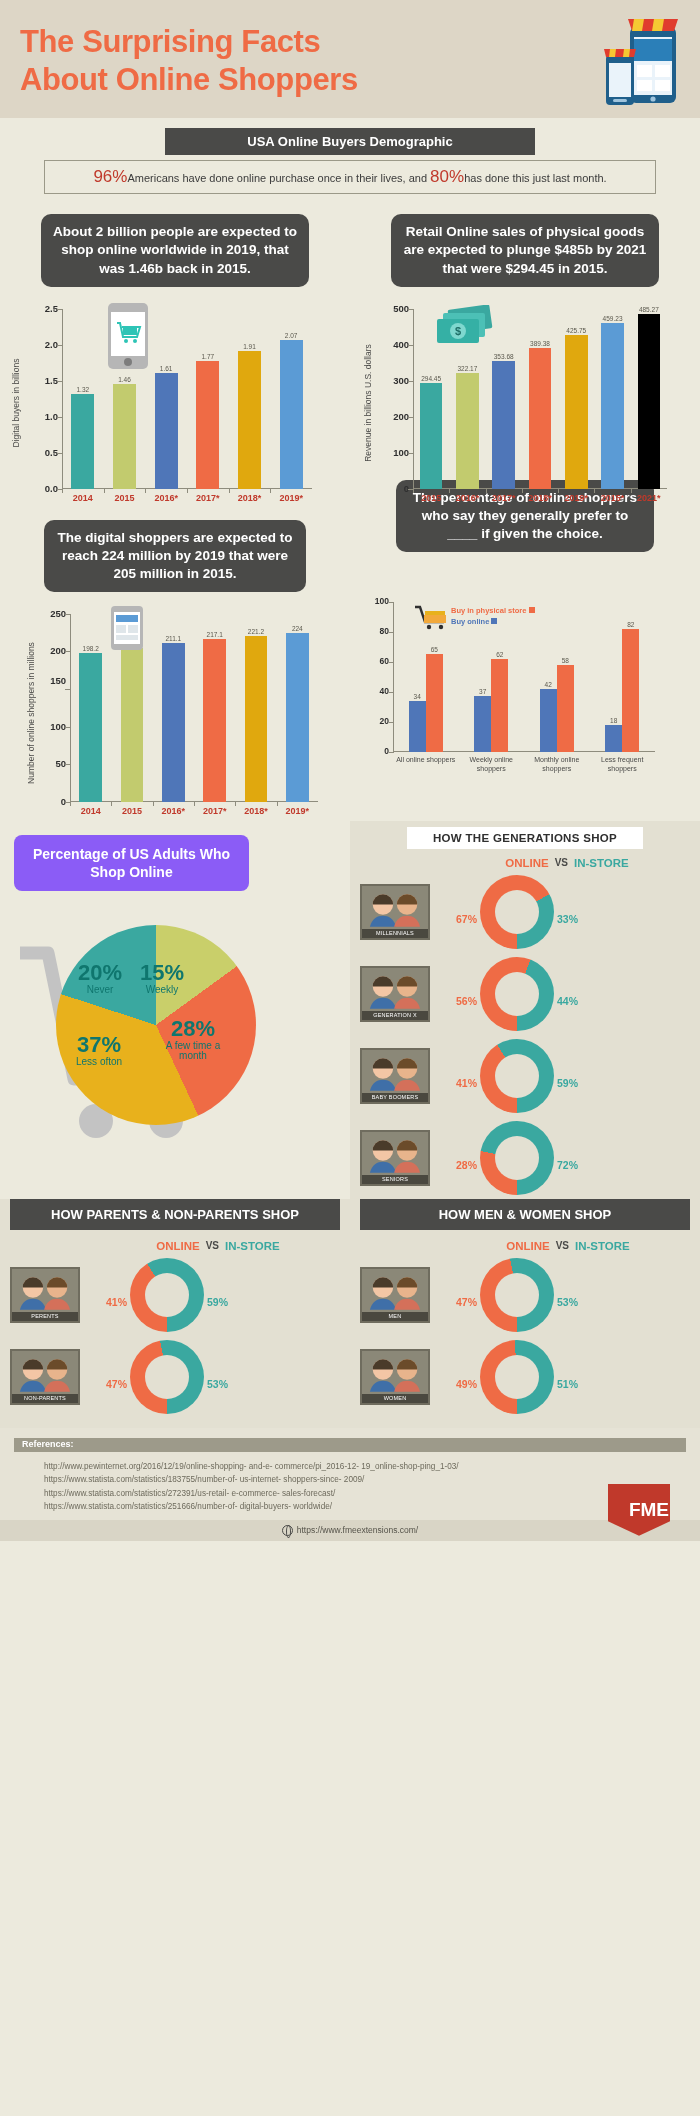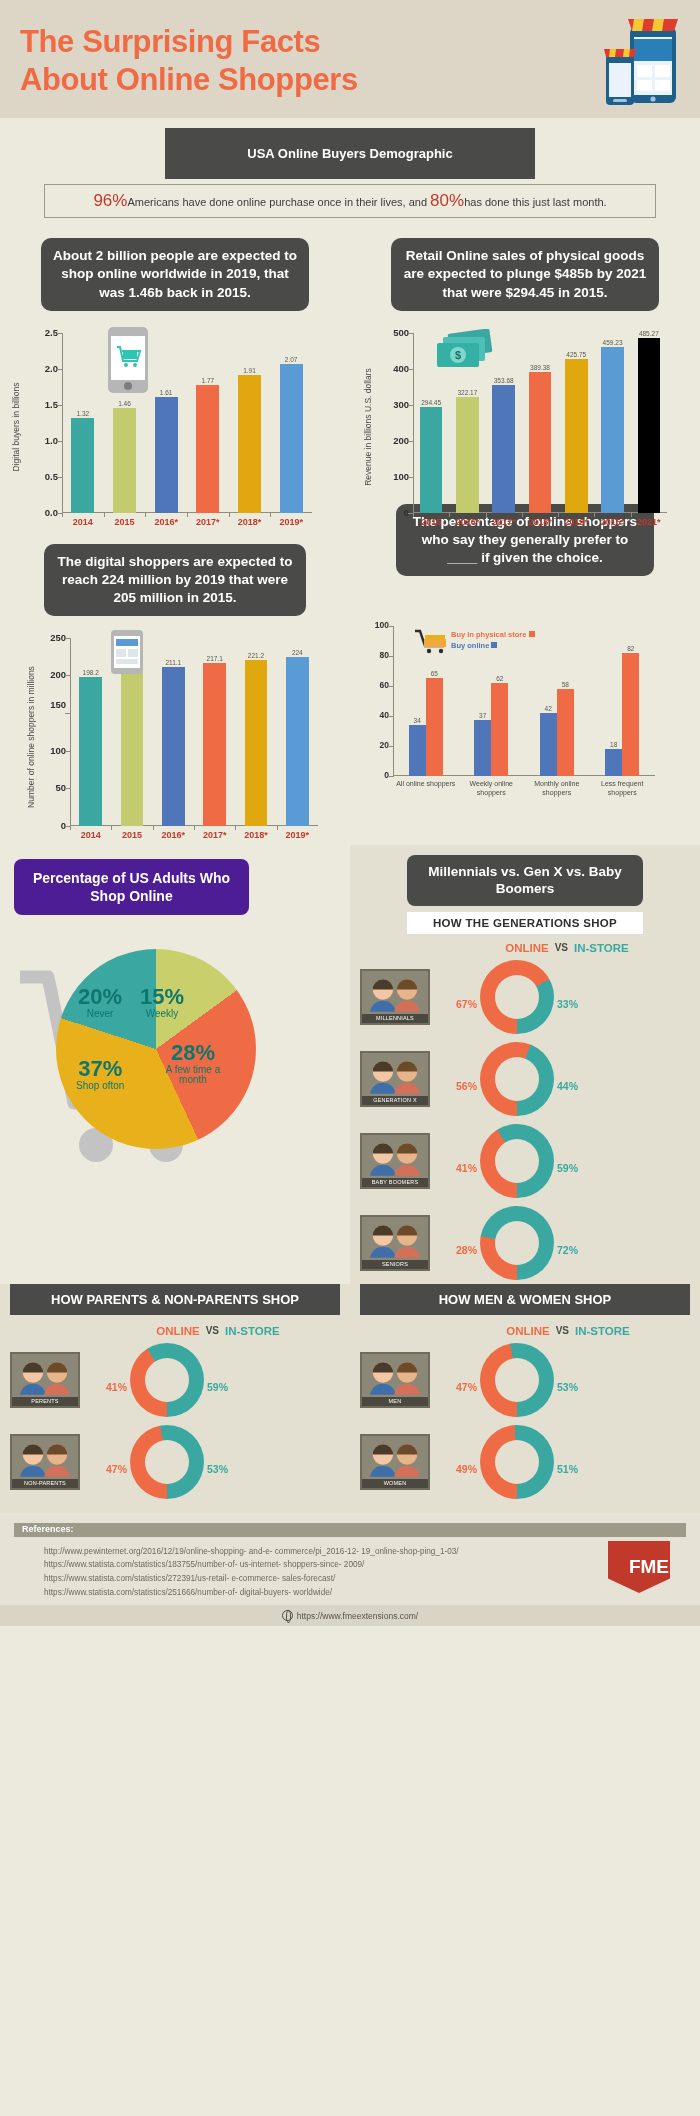--- a/index.html
+++ b/index.html
@@ -21,21 +21,21 @@
     font-size:31px; line-height:1.22; color:#ef6b45; font-weight:bold;
     letter-spacing:-.4px;
   }
   .header h1 span { display:block; }
   .store-icon { width:80px; height:96px; position:relative; flex:0 0 80px; }
 
   
   .band { background:#eceadd; padding:10px 0 6px 0; }
   .demo-title {
     background:#4a4a48; color:#fff; font-weight:bold; font-size:13px;
-    text-align:center; padding:18px 0; width:370px; margin:0 auto;
+    text-align:center; padding:6px 0; width:370px; margin:0 auto;
   }
   .demo-stat {
     border:1px solid #9b9988; background:#eceadd; width:612px; margin:5px auto 0 auto;
     text-align:center; padding:6px 8px; font-size:11px; line-height:1.2;
   }
   .demo-stat b { color:#c0392b; font-size:17px; font-weight:normal; }
 
   
   .row { display:flex; }
   .col { width:50%; }
@@ -60,21 +60,21 @@
   .axisline { position:absolute; background:#8e8c7d; }
   .ytick { position:absolute; font-size:9.5px; font-weight:bold; color:#2f2f2f; text-align:right; }
   .tickmark { position:absolute; width:5px; height:1px; background:#8e8c7d; }
   .bar { position:absolute; bottom:0; }
   .barval { position:absolute; font-size:6.5px; color:#5a584d; white-space:nowrap; }
   .xlab { position:absolute; font-size:9px; font-weight:bold; color:#c0392b; text-align:center; }
 
   
   .pie-wrap { position:relative; height:372px; }
   .pie-title {
-    background:#4c1d95; color:#fff; border-radius:8px; width:235px;
+    background:#8b5cf6; color:#fff; border-radius:8px; width:235px;
     margin:14px 0 0 14px; text-align:center; font-weight:bold;
     font-size:14px; line-height:1.3; padding:10px 8px;
   }
   .cart-bg { position:absolute; left:18px; top:118px; width:215px; height:210px; }
   .pie {
     position:absolute; left:56px; top:104px; width:200px; height:200px; border-radius:50%;
     background: conic-gradient(
       from 0deg,
       #c9cf6a 0deg 54deg,
       #ef6b45 54deg 155deg,
@@ -454,30 +454,29 @@
       <div class="pieLbl" style="left:140px; top:140px;">
         <span class="n">15%</span>
         <span class="t">Weekly</span>
       </div>
       <div class="pieLbl" style="left:158px; top:196px; width:70px;">
         <span class="n">28%</span>
         <span class="t">A few time a month</span>
       </div>
       <div class="pieLbl" style="left:76px; top:212px;">
         <span class="n">37%</span>
-        <span class="t">Shop ofton</span>
+        <span class="t">Less ofton</span>
       </div>
       <div class="pieLbl" style="left:78px; top:140px;">
         <span class="n">20%</span>
         <span class="t">Never</span>
       </div>
     </div>
 
     <div class="col genpanel">
-      <div class="gen-title">Millennials vs. Gen X vs. Baby Boomers</div>
       <div class="gen-sub">HOW THE GENERATIONS SHOP</div>
       <div class="ovs" style="margin:8px 0 2px 84px;">
         <span class="on">ONLINE</span>
         <span class="vs">VS</span>
         <span class="ins">IN-STORE</span>
       </div>
       <div id="genrows">
           <div class="genrow">
             <div class="avatar" style="position: relative;">
               <svg viewBox="0 0 70 56" width="66" height="52" style="position: absolute; left: 0px; top: 0px;">
@@ -668,21 +667,21 @@
   <div class="refs" style="position:relative;">
     <div class="refbar">
       <span>References:</span>
     </div>
     <div class="reflist" id="reflist">
         <div>http://www.pewinternet.org/2016/12/19/online-shopping- and-e- commerce/pi_2016-12- 19_online-shop-ping_1-03/</div>
         <div>https://www.statista.com/statistics/183755/number-of- us-internet- shoppers-since- 2009/</div>
         <div>https://www.statista.com/statistics/272391/us-retail- e-commerce- sales-forecast/</div>
         <div>https://www.statista.com/statistics/251666/number-of- digital-buyers- worldwide/</div>
       </div>
-    <div class="fme" style="top:28px;padding-left:20px;">FME</div>
+    <div class="fme" style="top:56px;padding-left:20px;">FME</div>
   </div>
 
   <div class="footer">
     <span class="globe"></span>
     <span>https://www.fmeextensions.com/</span>
   </div>
 
 </div>
 
 </body></html>

